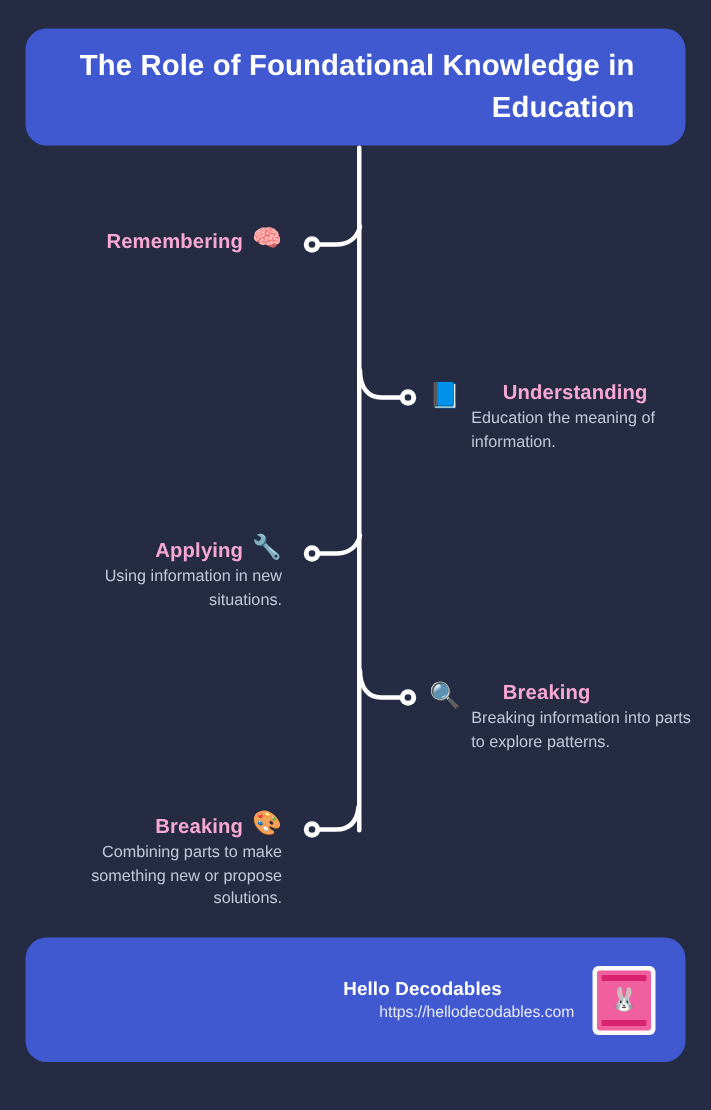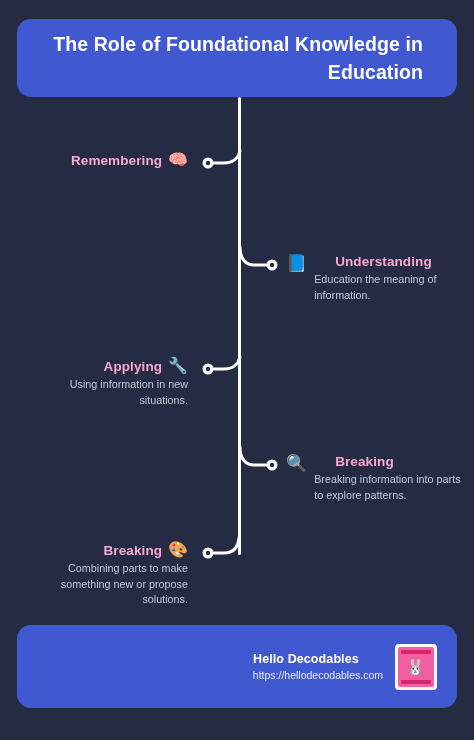--- a/index.html
+++ b/index.html
@@ -135,21 +135,21 @@
     width: 440px;
     height: 83px;
     background: #4159D0;
     border-radius: 14px;
     display: flex;
     align-items: center;
     justify-content: flex-end;
     padding-right: 20px;
     gap: 12px;
   }
-  .footer-text { text-align: center; }
+  .footer-text { text-align: left; }
   .footer-brand {
     color: #FFFFFF;
     font-size: 12.5px;
     font-weight: bold;
     letter-spacing: .1px;
   }
   .footer-url {
     color: #E6E9F6;
     font-size: 10.5px;
     margin-top: 3px;

